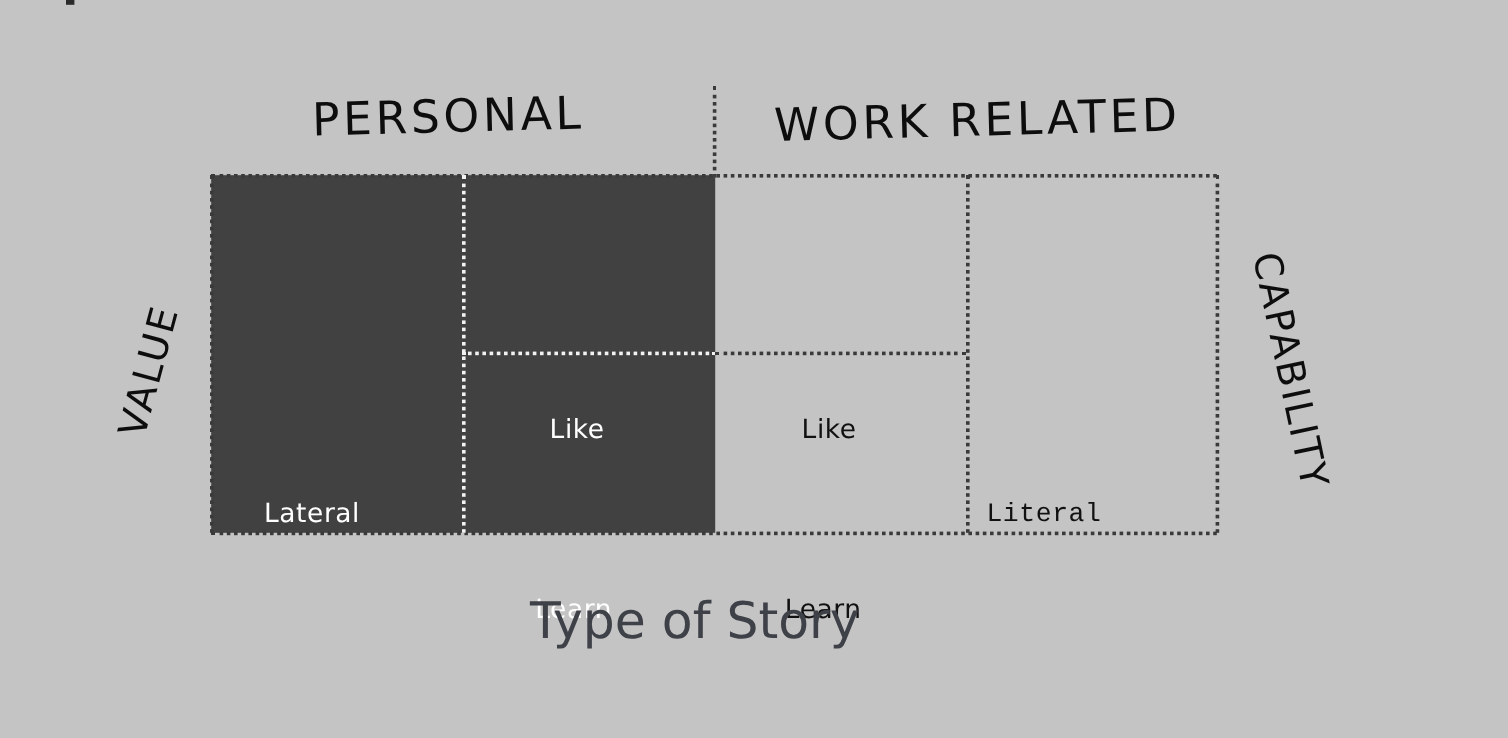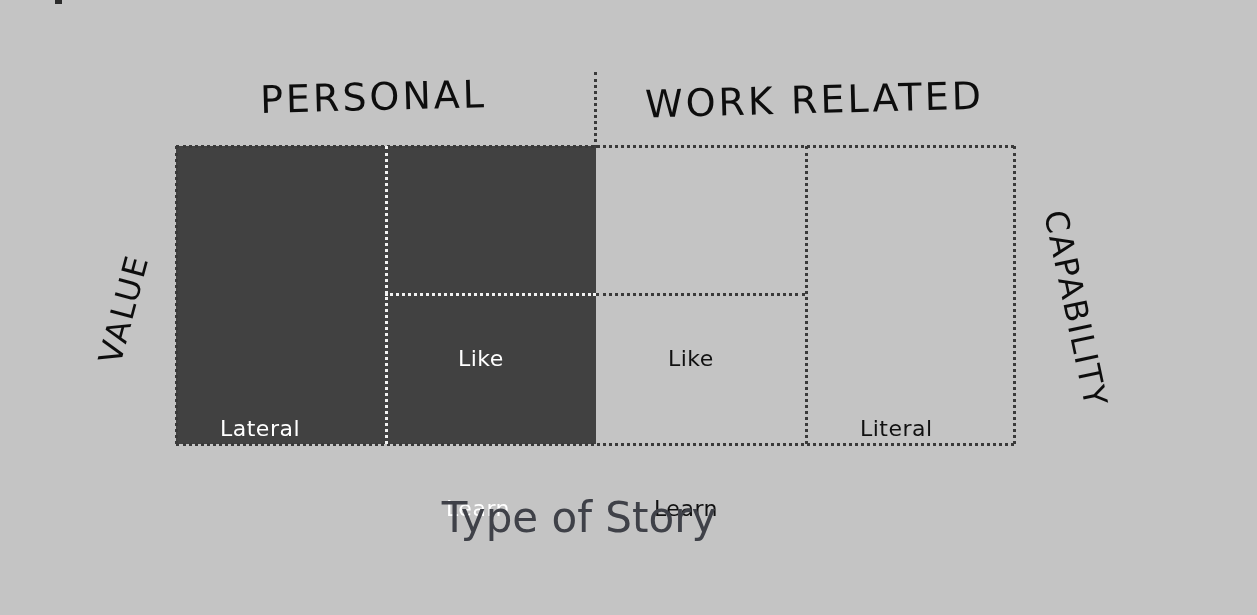--- a/index.html
+++ b/index.html
@@ -119,21 +119,21 @@
     white-space: nowrap;
   }
   .cell-label.on-dark { color: #ffffff; }
   .cell-label.on-light { color: #111111; }
 
   #cell-lateral { left: 44px;  top: 270px; text-align: center; }
   #cell-like-p  { left: 282px; top: 200px; }
   #cell-learn-p { left: 270px; top: 350px; }
   #cell-like-w  { left: 492px; top: 200px; }
   #cell-learn-w { left: 478px; top: 350px; }
-  #cell-literal { left: 684px; top: 270px; }
+  #cell-literal { left: 646px; top: 270px; font-family: Liberation Mono, monospace; }
 
   
   .col-header {
     position: absolute;
     font-family: "DejaVu Sans", sans-serif;
     font-size: 38px;
     color: #0d0d0d;
     letter-spacing: 3px;
     white-space: nowrap;
     transform: rotate(-1.5deg);

